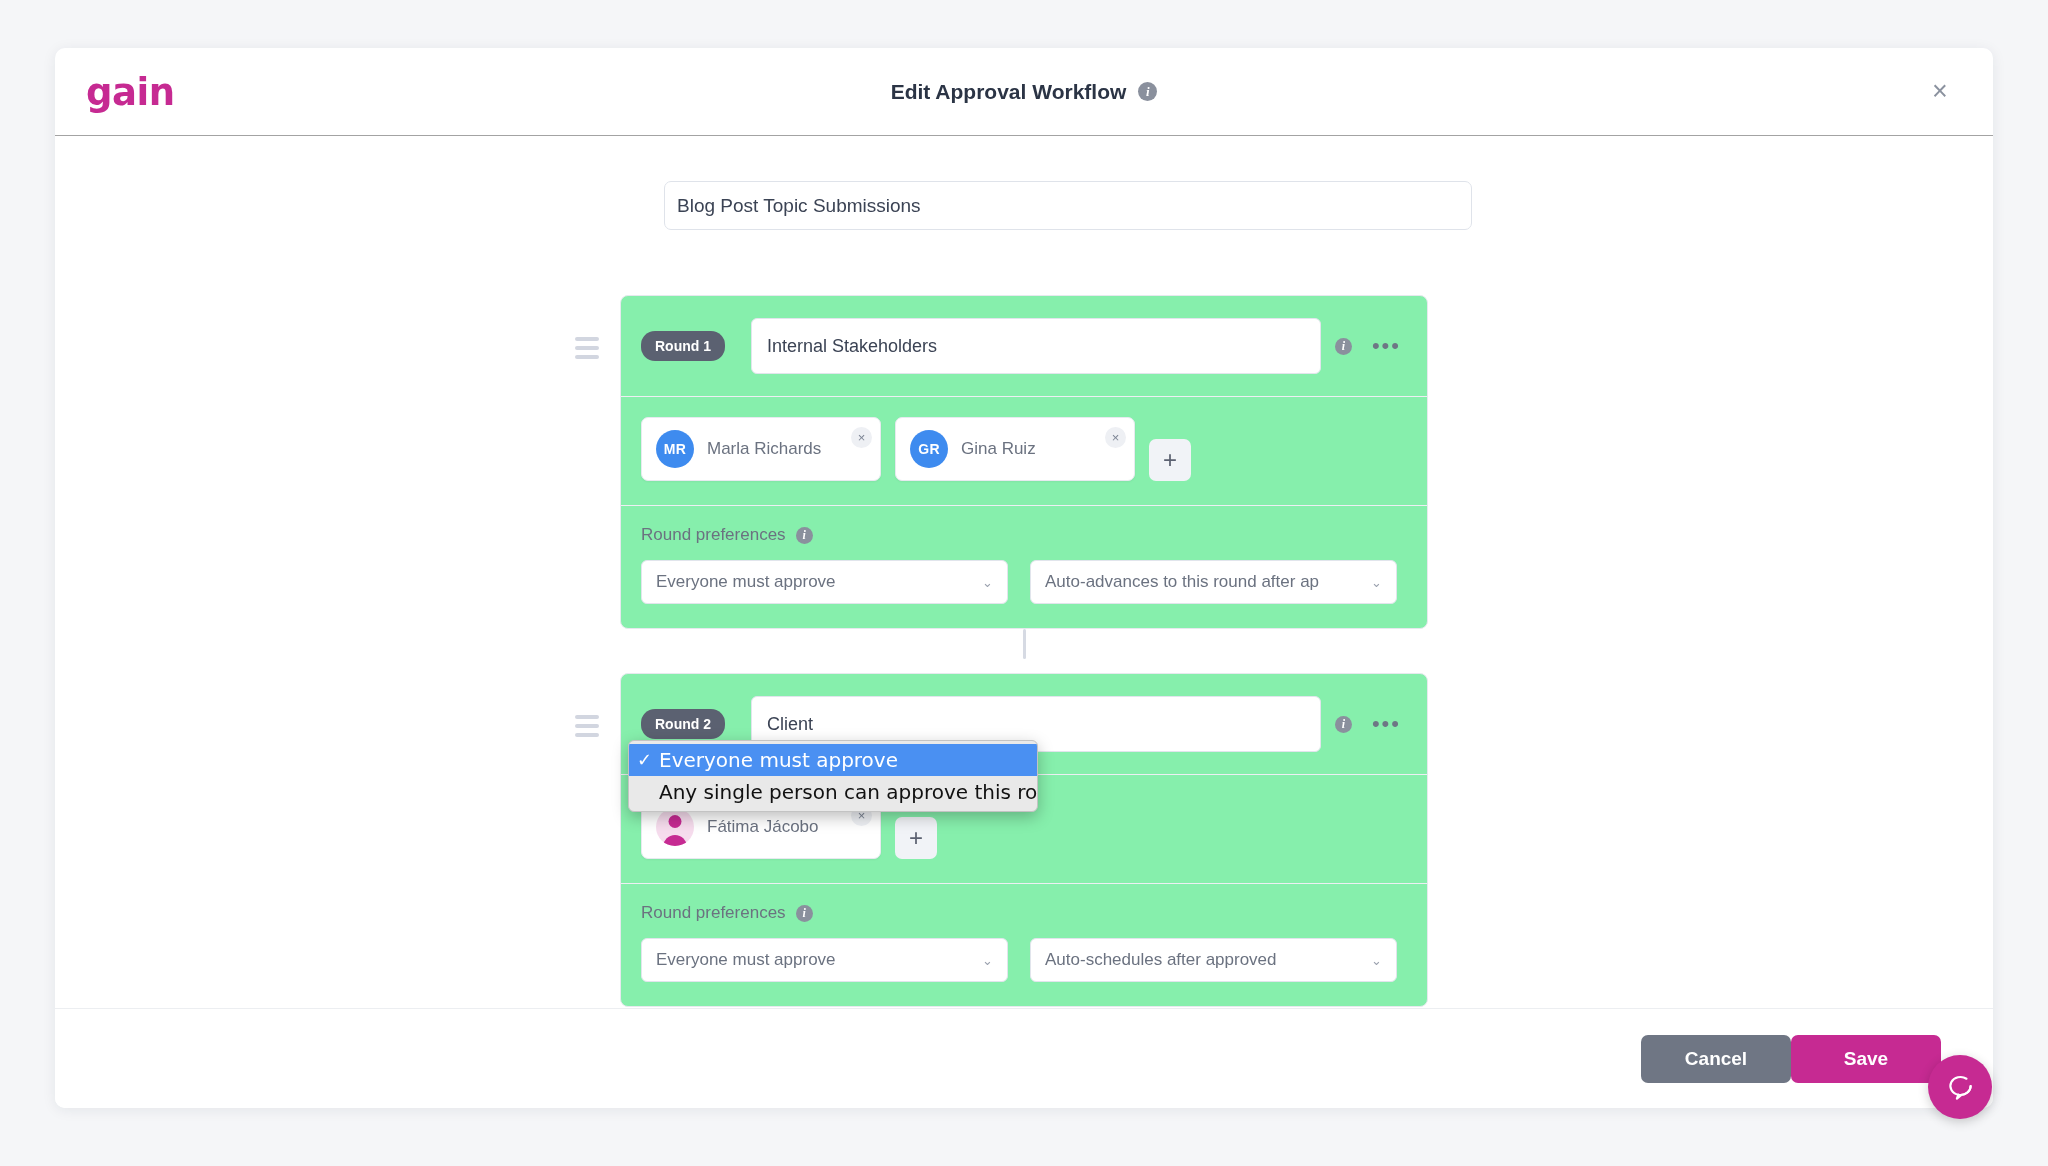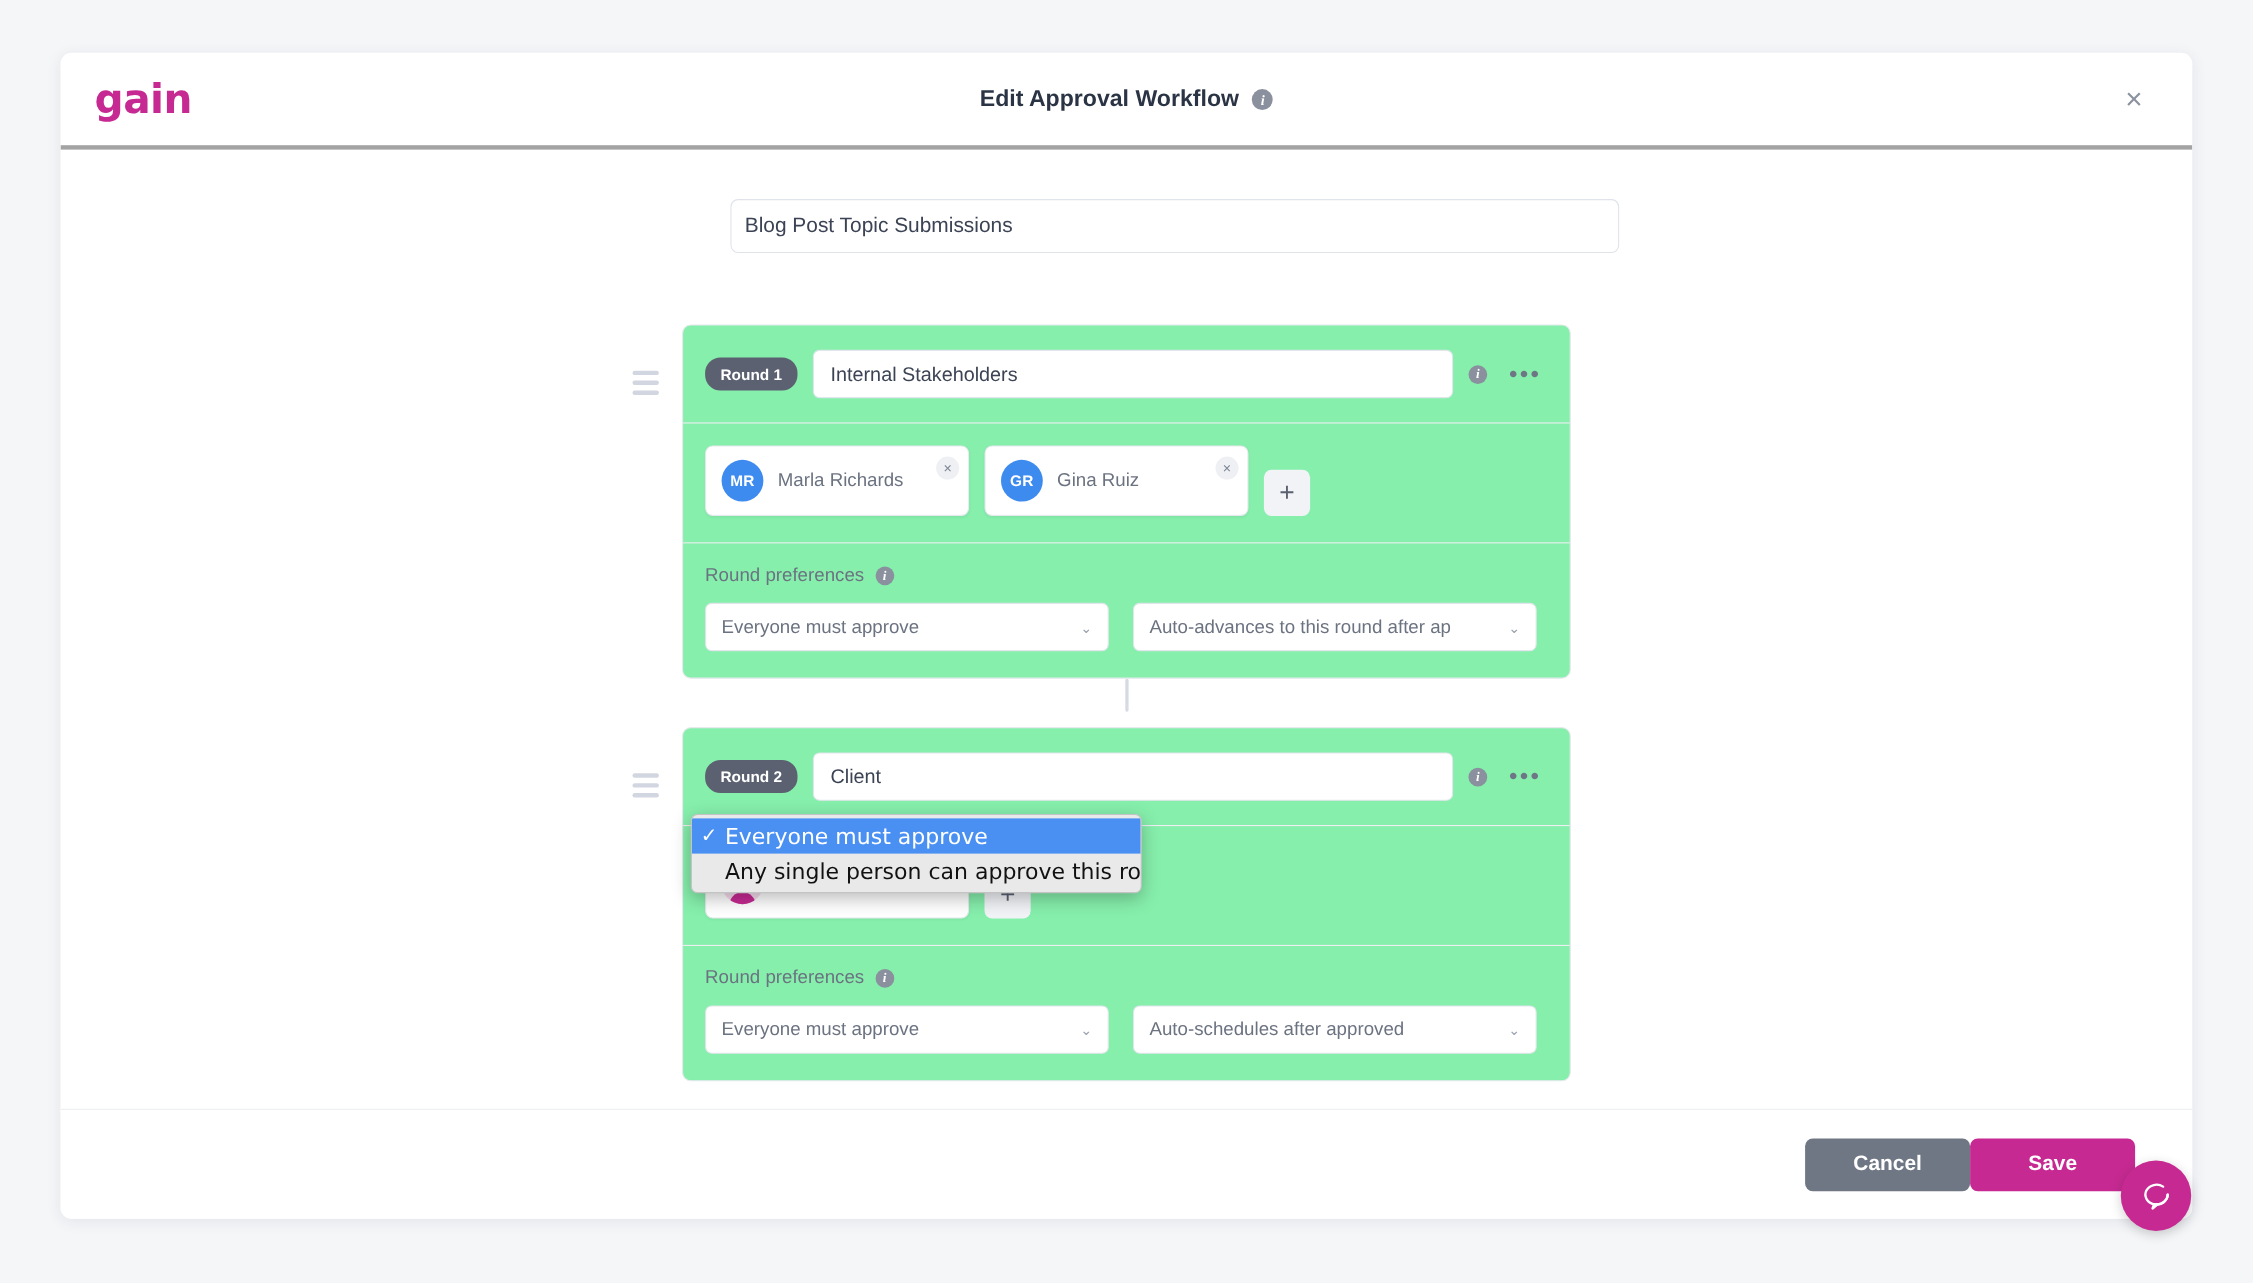--- a/index.html
+++ b/index.html
@@ -24,21 +24,21 @@
     display: flex;
     flex-direction: column;
     overflow: hidden;
   }
 
   
   .modal-header {
     position: relative;
     height: 88px;
     flex: 0 0 88px;
-    border-bottom: 4px solid #a3a3a3;
+    border-bottom: 1px solid #a3a3a3;
     display: flex;
     align-items: center;
   }
   .brand-logo {
     position: absolute;
     left: 31px;
     top: 50%;
     transform: translateY(-50%);
     font-size: 37px;
     font-weight: 700;
@@ -166,29 +166,30 @@
     background: #5b6171;
     color: #fff;
     font-size: 14px;
     font-weight: 700;
     padding: 7px 14px;
     border-radius: 14px;
     white-space: nowrap;
   }
   .round-name-input {
     flex: 1 1 auto;
-    height: 44px;
+    height: 56px;
     border: 1px solid #e1e5ec;
     border-radius: 6px;
     padding: 0 15px;
     font-size: 18px;
     color: #3b4354;
     display: flex;
     align-items: center;
     background: #fff;
+    margin-left: 12px;
   }
   .round-dots {
     flex: 0 0 auto;
     color: #6e7685;
     font-size: 22px;
     letter-spacing: 2px;
     line-height: 1;
     padding: 0 6px;
     cursor: pointer;
     user-select: none;

